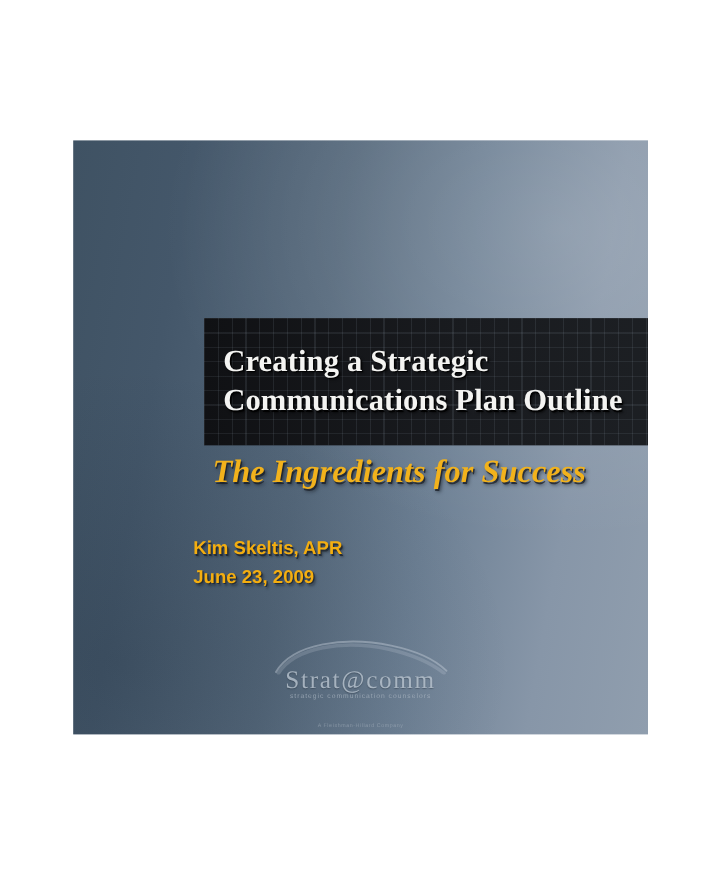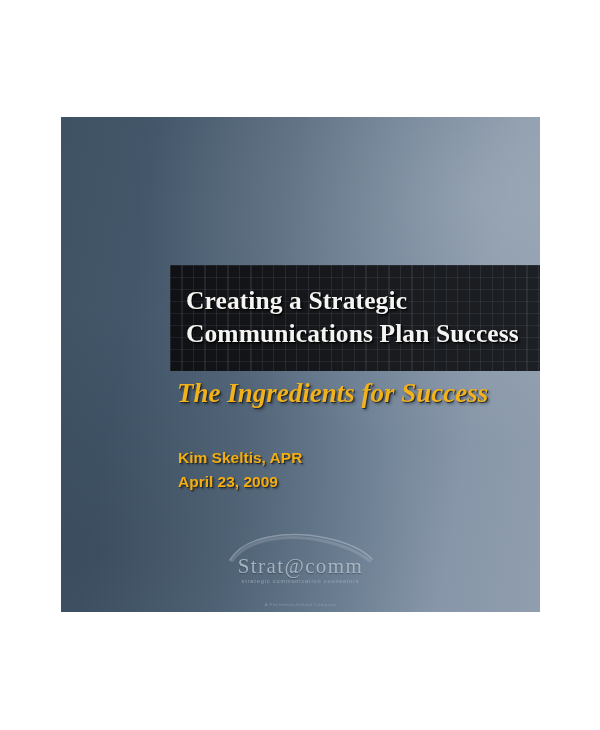--- a/index.html
+++ b/index.html
@@ -103,21 +103,21 @@
     color: #f2b21c;
     white-space: nowrap;
     text-shadow:
       1px 1px 0 rgba(25,30,38,0.75),
       2px 2px 3px rgba(15,20,28,0.55);
   }
 
   
   .presenter {
     position: absolute;
-    left: 117px;           
+    left: 100px;           
     top: 329px;            
   }
   .presenter-line {
     font-family: "Liberation Sans", sans-serif;
     font-weight: bold;
     font-size: 15.5px;
     line-height: 24px;
     color: #f4ae10;
     white-space: nowrap;
     text-shadow:
@@ -177,29 +177,29 @@
 
 <div id="page">
 
   <div class="slide">
 
     <div class="slide-sheen"></div>
 
     <div class="title-banner">
       <div class="title-lines">
         <div class="title-line">Creating a Strategic</div>
-        <div class="title-line">Communications Plan Success</div>
+        <div class="title-line">Communications Plan Outline</div>
       </div>
     </div>
 
     <div class="subtitle">The Ingredients for Success</div>
 
     <div class="presenter">
       <div class="presenter-line">Kim Skeltis, APR</div>
-      <div class="presenter-line">April 23, 2009</div>
+      <div class="presenter-line">June 23, 2009</div>
     </div>
 
     <div class="logo-block">
 
       <div class="logo-swoosh">
         <svg width="150" height="30" viewBox="0 0 150 30" aria-hidden="true">
           <path d="M4 28 C 18 4, 62 -2, 100 6 C 124 11, 138 19, 146 27" fill="none" stroke="#c3ccd6" stroke-opacity="0.45" stroke-width="1.6" stroke-linecap="round"></path>
           <path d="M6 29 C 20 7, 60 1, 98 9 C 120 14, 134 21, 144 29" fill="none" stroke="#dfe6ee" stroke-opacity="0.18" stroke-width="3" stroke-linecap="round"></path>
         </svg>
       </div>

